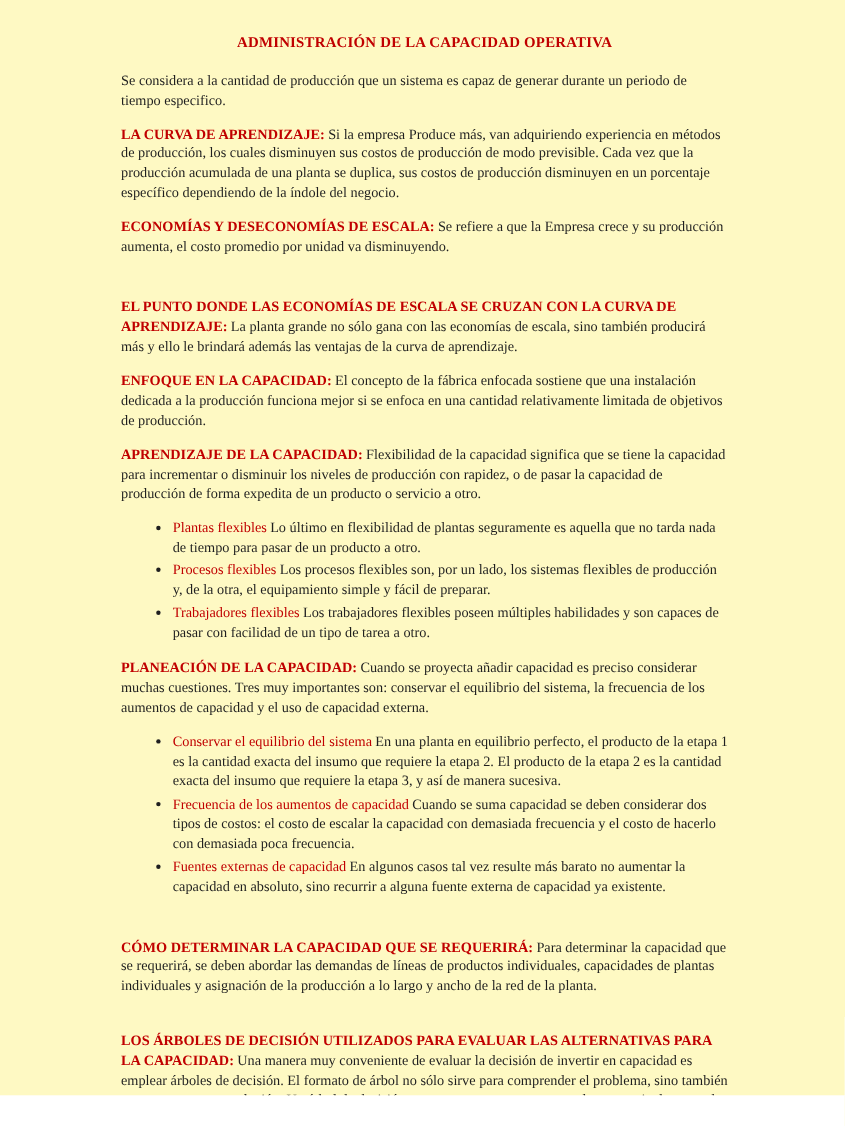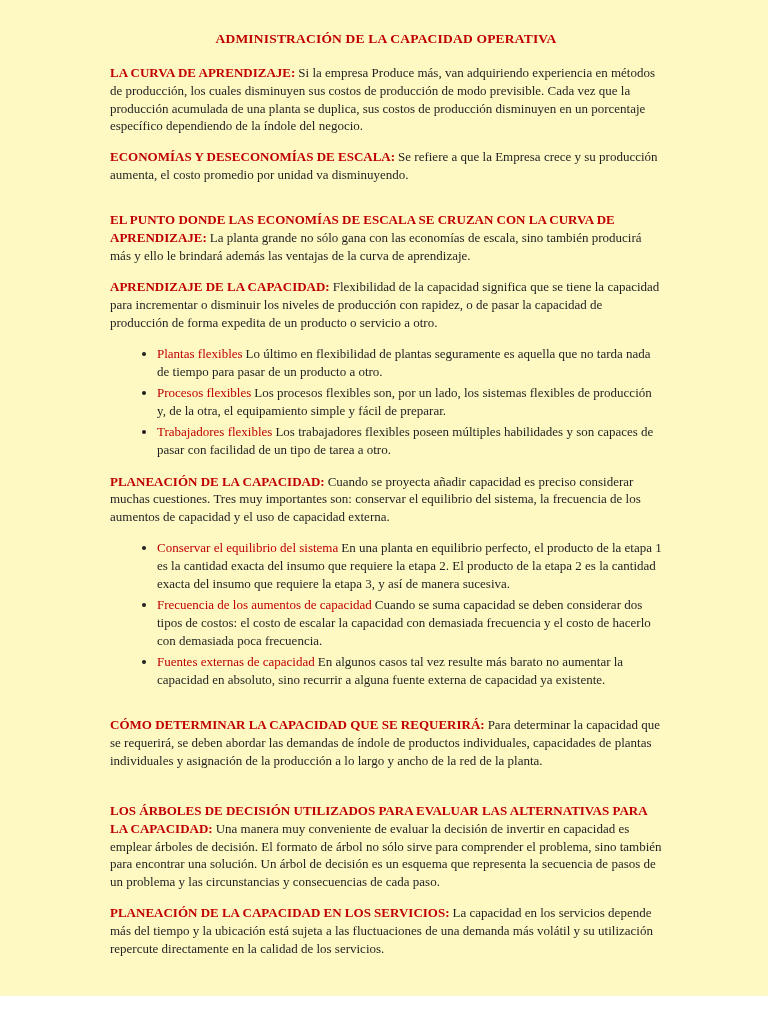--- a/index.html
+++ b/index.html
@@ -22,21 +22,21 @@
     font-weight: bold;
     color: #c00000;
     letter-spacing: 0.2px;
   }
   .para { margin: 0 0 13px 0; }
   .heading {
     color: #c00000;
     font-weight: bold;
     margin-right: 3px;
   }
-  .gap-before { margin-top: 27px; }
+  .gap-before { margin-top: 37px; }
   .gap-before-lg { margin-top: 32px; }
   .gap-before-sm { margin-top: 0; }
   .bullets {
     margin: 2px 0 14px 0;
     padding-left: 47px;
     list-style: disc;
   }
   .bullets li { margin: 0 0 3px 0; }
   .lead {
     color: #c00000;
@@ -44,33 +44,37 @@
     margin-right: 3px;
   }
 </style>
 </head>
 <body>
 
 <div class="doc">
 
   <h1 class="title">ADMINISTRACIÓN DE LA CAPACIDAD OPERATIVA</h1>
 
+  <p class="para">Se considera a la cantidad de producción que un sistema es capaz de generar durante un periodo de tiempo especifico.</p>
 
   <p class="para">
     <span class="heading">LA CURVA DE APRENDIZAJE:</span><span>Si la empresa Produce más, van adquiriendo experiencia en métodos de producción, los cuales disminuyen sus costos de producción de modo previsible. Cada vez que la producción acumulada de una planta se duplica, sus costos de producción disminuyen en un porcentaje específico dependiendo de la índole del negocio.</span>
   </p>
 
   <p class="para">
     <span class="heading">ECONOMÍAS Y DESECONOMÍAS DE ESCALA:</span><span>Se refiere a que la Empresa crece y su producción aumenta, el costo promedio por unidad va disminuyendo.</span>
   </p>
 
   <p class="para gap-before">
     <span class="heading">EL PUNTO DONDE LAS ECONOMÍAS DE ESCALA SE CRUZAN CON LA CURVA DE APRENDIZAJE:</span><span>La planta grande no sólo gana con las economías de escala, sino también producirá más y ello le brindará además las ventajas de la curva de aprendizaje.</span>
   </p>
 
+  <p class="para">
+    <span class="heading">ENFOQUE EN LA CAPACIDAD:</span><span>El concepto de la fábrica enfocada sostiene que una instalación dedicada a la producción funciona mejor si se enfoca en una cantidad relativamente limitada de objetivos de producción.</span>
+  </p>
 
   <p class="para">
     <span class="heading">APRENDIZAJE DE LA CAPACIDAD:</span><span>Flexibilidad de la capacidad significa que se tiene la capacidad para incrementar o disminuir los niveles de producción con rapidez, o de pasar la capacidad de producción de forma expedita de un producto o servicio a otro.</span>
   </p>
 
   <ul class="bullets">
     <li>
       <span class="lead">Plantas flexibles</span><span>Lo último en flexibilidad de plantas seguramente es aquella que no tarda nada de tiempo para pasar de un producto a otro.</span>
     </li>
     <li>
@@ -91,21 +95,21 @@
     </li>
     <li>
       <span class="lead">Frecuencia de los aumentos de capacidad</span><span>Cuando se suma capacidad se deben considerar dos tipos de costos: el costo de escalar la capacidad con demasiada frecuencia y el costo de hacerlo con demasiada poca frecuencia.</span>
     </li>
     <li>
       <span class="lead">Fuentes externas de capacidad</span><span>En algunos casos tal vez resulte más barato no aumentar la capacidad en absoluto, sino recurrir a alguna fuente externa de capacidad ya existente.</span>
     </li>
   </ul>
 
   <p class="para gap-before">
-    <span class="heading">CÓMO DETERMINAR LA CAPACIDAD QUE SE REQUERIRÁ:</span><span>Para determinar la capacidad que se requerirá, se deben abordar las demandas de índole de productos individuales, capacidades de plantas individuales y asignación de la producción a lo largo y ancho de la red de la planta.</span>
+    <span class="heading">CÓMO DETERMINAR LA CAPACIDAD QUE SE REQUERIRÁ:</span><span>Para determinar la capacidad que se requerirá, se deben abordar las demandas de líneas de productos individuales, capacidades de plantas individuales y asignación de la producción a lo largo y ancho de la red de la planta.</span>
   </p>
 
   <p class="para gap-before-lg">
     <span class="heading">LOS ÁRBOLES DE DECISIÓN UTILIZADOS PARA EVALUAR LAS ALTERNATIVAS PARA LA CAPACIDAD:</span><span>Una manera muy conveniente de evaluar la decisión de invertir en capacidad es emplear árboles de decisión. El formato de árbol no sólo sirve para comprender el problema, sino también para encontrar una solución. Un árbol de decisión es un esquema que representa la secuencia de pasos de un problema y las circunstancias y consecuencias de cada paso.</span>
   </p>
 
   <p class="para">
     <span class="heading">PLANEACIÓN DE LA CAPACIDAD EN LOS SERVICIOS:</span><span>La capacidad en los servicios depende más del tiempo y la ubicación está sujeta a las fluctuaciones de una demanda más volátil y su utilización repercute directamente en la calidad de los servicios.</span>
   </p>
 

